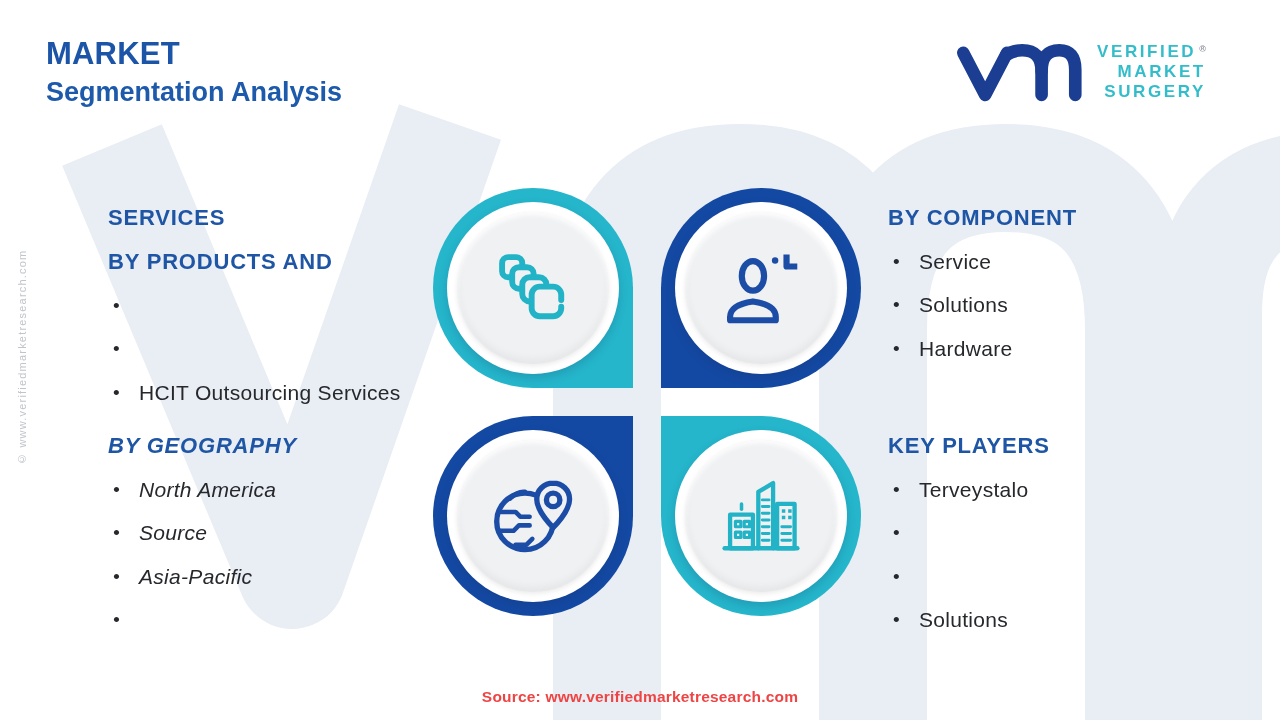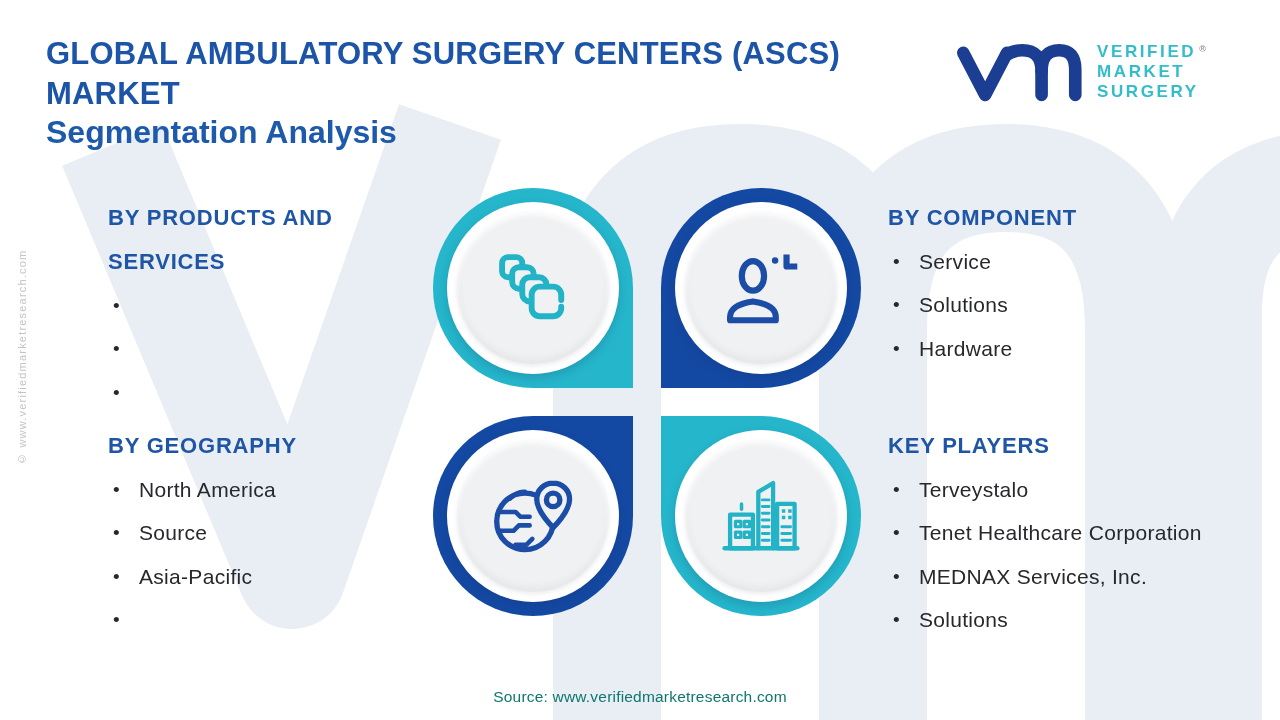--- a/index.html
+++ b/index.html
@@ -14,33 +14,33 @@
   
   .side-note {
     position:absolute; left:16px; top:250px; height:215px; z-index:2;
     writing-mode:vertical-rl; transform:rotate(180deg);
     font-size:11px; letter-spacing:1.2px; color:#c0c4cb; white-space:nowrap;
   }
   
   .title-block { position:absolute; left:46px; top:34px; z-index:2; }
   .title-line { display:block; font-size:31px; font-weight:bold; line-height:40px;
     color:#1c55a7; letter-spacing:0.2px; }
-  .subtitle { font-size:32px; font-weight:bold; line-height:36px; color:#1d5aab; }
-  
-  .brand { position:absolute; left:954px; top:36px; z-index:2; display:flex; gap:15px; }
+  .subtitle { font-size:27px; font-weight:bold; line-height:36px; color:#1d5aab; }
+  
+  .brand { position:absolute; left:954px; top:36px; z-index:2; display:flex; gap:15px;text-align:right; }
   .monogram { display:block; margin-top:4px; }
   .wordmark { padding-top:6px; }
   .wline { font-size:17px; font-weight:bold; letter-spacing:2.6px; line-height:20px;
     color:#33bdca; }
   .reg { font-size:9px; color:#8f949c; vertical-align:top; position:relative; top:-3px; margin-left:3px; letter-spacing:0; }
   
   .section { position:absolute; z-index:2; width:400px; }
   .sec-products  { left:108px; top:196px; }
   .sec-component { left:888px; top:196px; }
-  .sec-geography { left:108px; top:424px; }
+  .sec-geography { left:108px; top:424px;font-style:italic; }
   .sec-players   { left:888px; top:424px; }
   .sec-heading { font-size:22px; font-weight:bold; color:#1e55a4; letter-spacing:0.8px; line-height:44px; }
   .sec-heading span { display:block; }
   .sec-list { list-style:none; }
   .sec-list li { display:flex; align-items:center; height:43.5px; font-size:21px;
     color:#26282c; letter-spacing:0.3px; white-space:nowrap; }
   .bullet { width:31px; padding-left:5px; font-size:19px; color:#26282c; flex:none; }
   
   .tile { position:absolute; width:200px; height:200px; z-index:1; }
   .tile-tl { left:433px; top:188px; }
@@ -56,41 +56,40 @@
   .teal .ring, .teal .corner { background:#25b6cb; }
   .blue .ring, .blue .corner { background:#1449a3; }
   .white-ring { position:absolute; inset:14px; border-radius:50%; background:#ffffff;
     box-shadow:0 4px 10px rgba(20,40,90,0.18); }
   .disc { position:absolute; inset:24px; border-radius:50%; background:#f0f1f3;
     display:flex; align-items:center; justify-content:center;
     box-shadow:inset 0 3px 5px rgba(255,255,255,0.9), inset 0 -4px 8px rgba(0,0,0,0.05), 0 2px 5px rgba(0,0,0,0.08); }
   .disc svg { display:block; }
   
   .source { position:absolute; left:0; right:0; top:688px; z-index:2; text-align:center;
-    font-size:15.5px; font-weight:400; color:#0f766e; letter-spacing:0.2px; }
+    font-size:15.5px; font-weight:700; color:#ef4444; letter-spacing:0.2px; }
 </style>
 </head>
 <body>
 
 <div class="canvas">
 
   <svg class="bg-watermark" width="1280" height="720" viewBox="0 0 1280 720" fill="none" aria-hidden="true">
     <g stroke="#e9edf4" stroke-width="108" fill="none">
       <path d="M112 145 L292 575 L450 122" stroke-linejoin="round"></path>
       <path d="M607 770 L607 330 Q607 178 740 178 Q873 178 873 330 L873 770"></path>
       <path d="M873 330 Q873 178 1006 178 Q1139 178 1139 330 L1139 770"></path>
       <path d="M1208 770 L1208 315 Q1208 185 1330 185"></path>
     </g>
   </svg>
 
   <div class="side-note">© www.verifiedmarketresearch.com</div>
 
   <header class="title-block">
     <h1>
-      <span class="title-line">GLOBAL AMBULATORY SURGERY CENTERS (ASCS)</span>
       <span class="title-line">MARKET</span>
     </h1>
     <div class="subtitle">Segmentation Analysis</div>
   </header>
 
   <div class="brand">
     <svg class="monogram" width="128" height="66" viewBox="0 0 152 76" fill="none" aria-hidden="true">
       <g stroke="#1b3e92" stroke-width="15" stroke-linecap="round" stroke-linejoin="round" fill="none">
         <path d="M11 14 L37 64 L63 14"></path>
         <path d="M62 17 Q69 11 81 11 Q104 11 104 36 L104 64"></path>
@@ -99,32 +98,33 @@
     </svg>
     <div class="wordmark">
       <div class="wline"><span>VERIFIED</span><span class="reg">®</span></div>
       <div class="wline">MARKET</div>
       <div class="wline">SURGERY</div>
     </div>
   </div>
 
   <section class="section sec-products">
     <h2 class="sec-heading">
+      <span>SERVICES</span>
       <span>BY PRODUCTS AND</span>
-      <span>SERVICES</span>
     </h2>
     <ul class="sec-list">
       <li>
           <span class="bullet">•</span>
         </li>
       <li>
           <span class="bullet">•</span>
         </li>
       <li>
           <span class="bullet">•</span>
+          <span>HCIT Outsourcing Services</span>
         </li>
     </ul>
   </section>
 
   <section class="section sec-component">
     <h2 class="sec-heading">BY COMPONENT</h2>
     <ul class="sec-list">
       <li>
           <span class="bullet">•</span>
           <span>Service</span>
@@ -163,25 +163,23 @@
 
   <section class="section sec-players">
     <h2 class="sec-heading">KEY PLAYERS</h2>
     <ul class="sec-list">
       <li>
           <span class="bullet">•</span>
           <span>Terveystalo</span>
         </li>
       <li>
           <span class="bullet">•</span>
-          <span>Tenet Healthcare Corporation</span>
-        </li>
-      <li>
-          <span class="bullet">•</span>
-          <span>MEDNAX Services, Inc.</span>
+        </li>
+      <li>
+          <span class="bullet">•</span>
         </li>
       <li>
           <span class="bullet">•</span>
           <span>Solutions</span>
         </li>
     </ul>
   </section>
 
   <div class="tile tile-tl teal">
     <div class="corner"></div>

